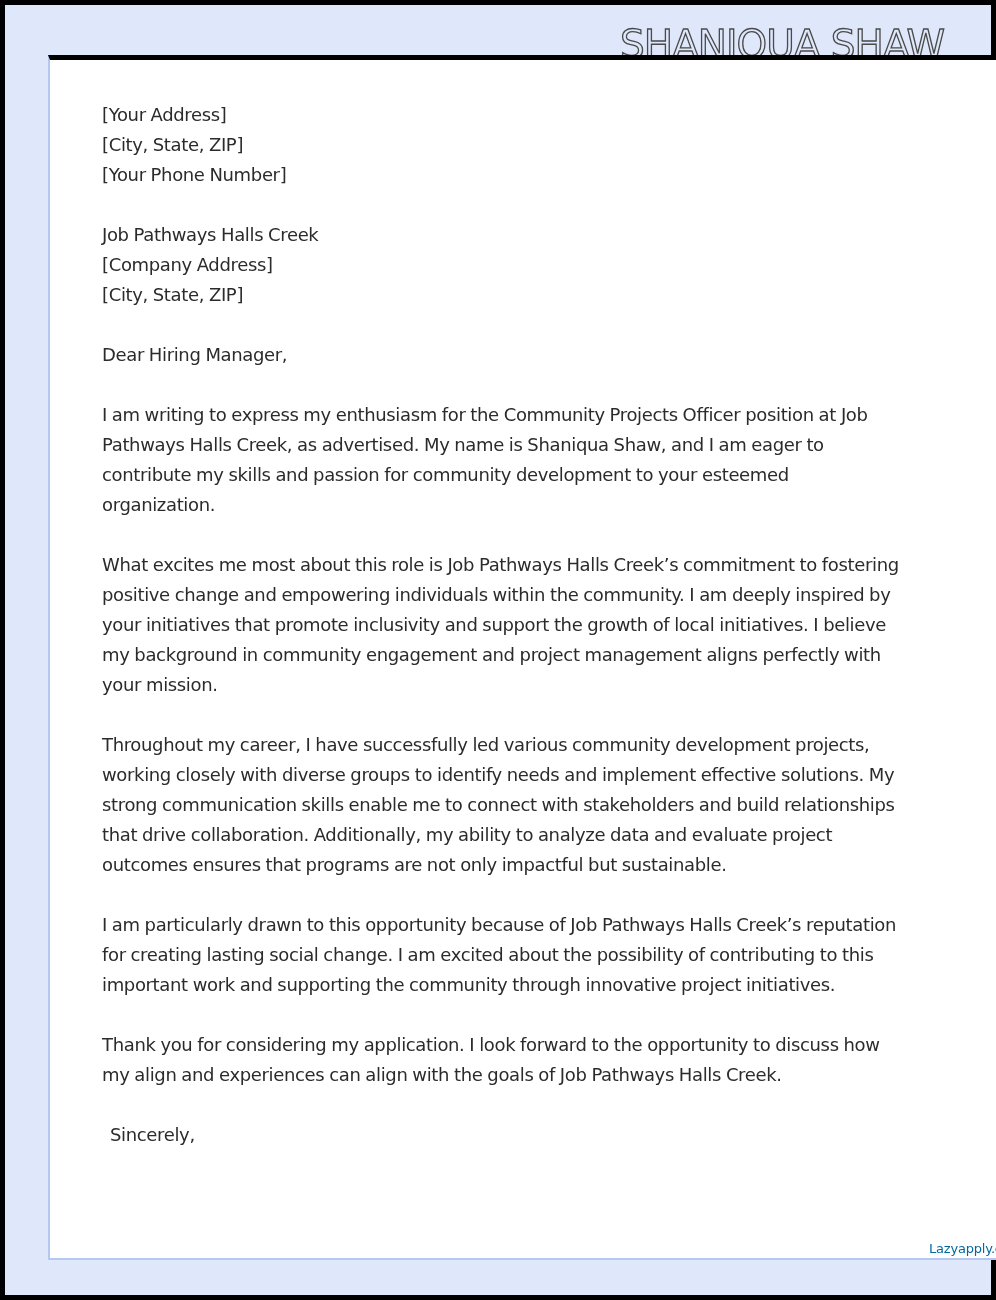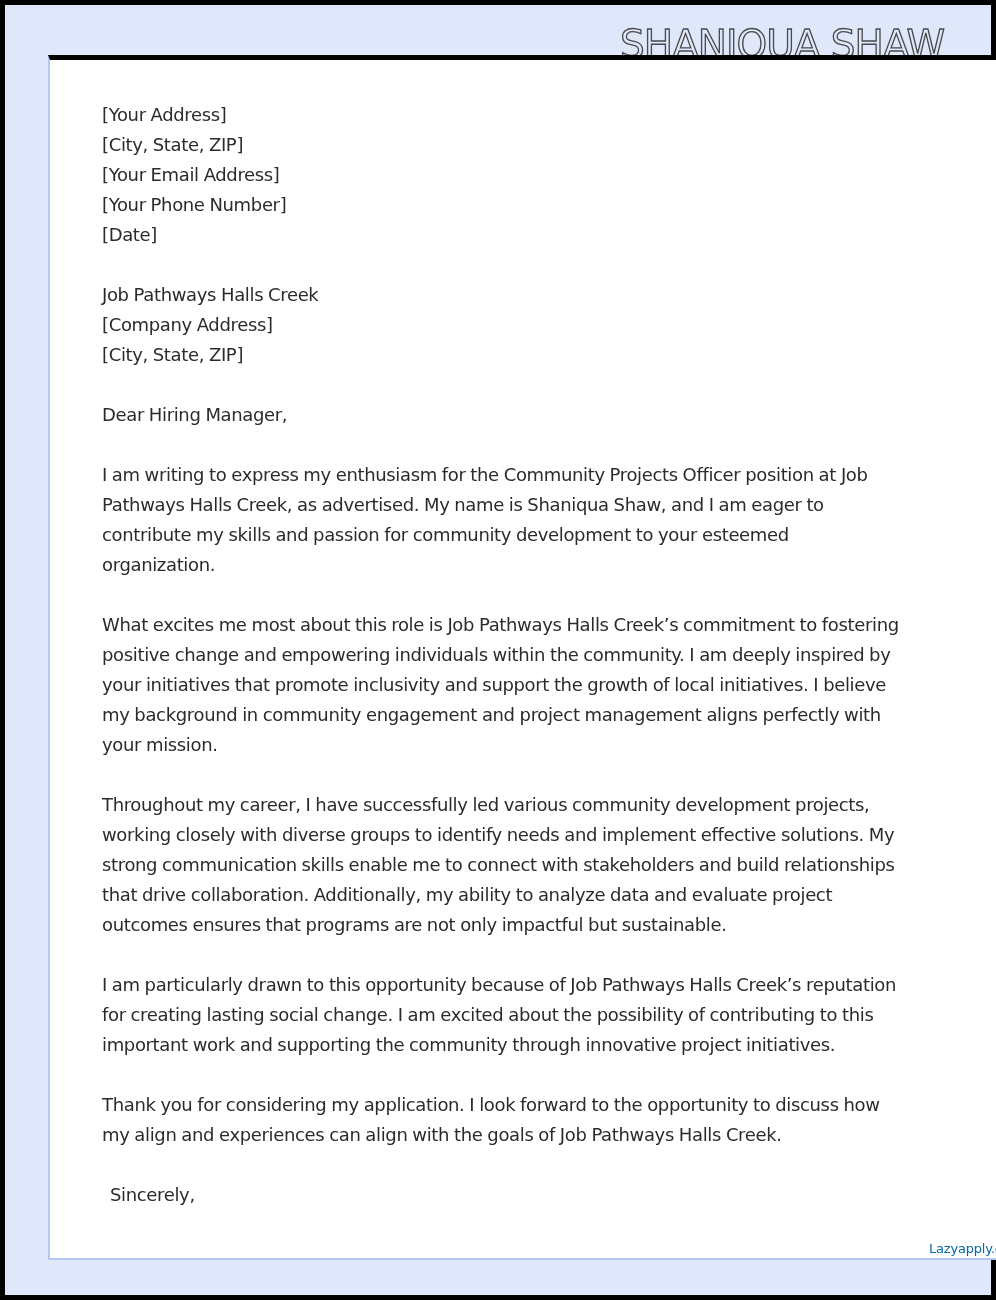--- a/index.html
+++ b/index.html
@@ -90,23 +90,21 @@
 <div class="page-bg"></div>
 
 <div class="name-header">SHANIQUA SHAW</div>
 
 <div class="card">
   <div class="letter">
 
     <div class="block">
       <span class="line">[Your Address]</span>
       <span class="line">[City, State, ZIP]</span>
-      <span class="line">[Your Email Address]</span>
       <span class="line">[Your Phone Number]</span>
-      <span class="line">[Date]</span>
     </div>
 
     <div class="block">
       <span class="line">Job Pathways Halls Creek</span>
       <span class="line">[Company Address]</span>
       <span class="line">[City, State, ZIP]</span>
     </div>
 
     <p class="para">Dear Hiring Manager,</p>
 

